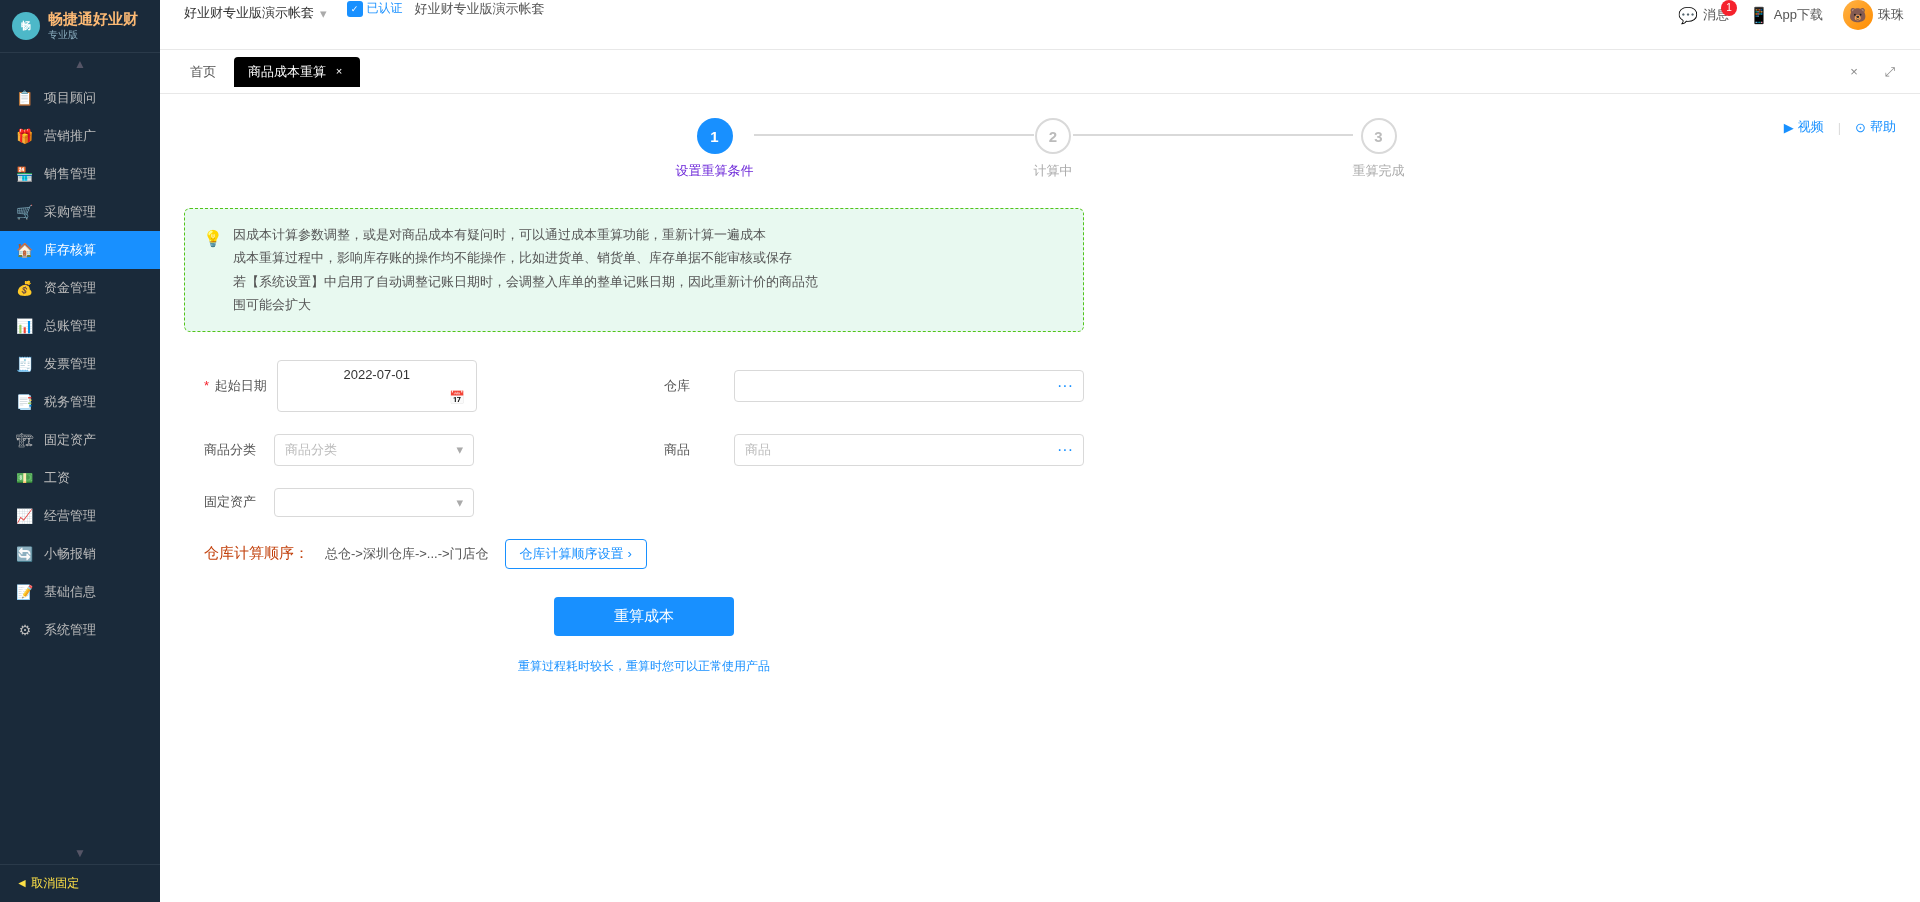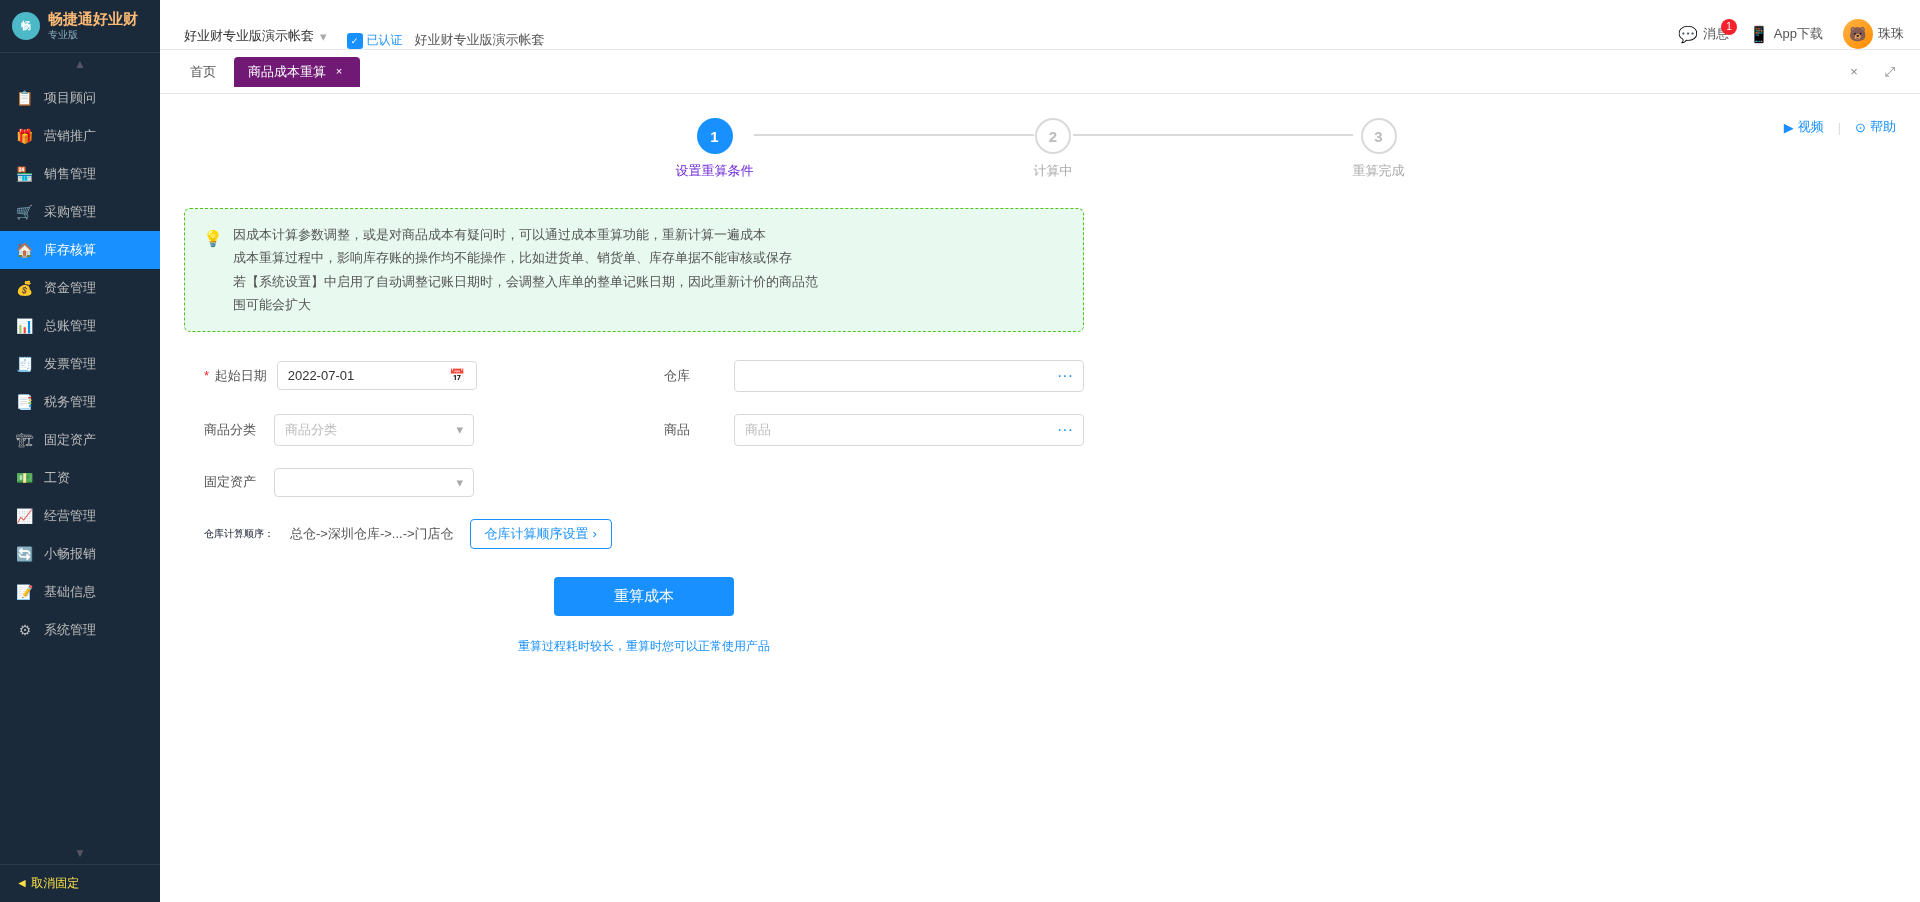--- a/index.html
+++ b/index.html
@@ -91,21 +91,21 @@
       flex-direction: column;
       overflow: hidden;
       background: #f0f2f5;
     }
 
     
     .topbar {
       background: #fff;
       height: 50px;
       display: flex;
-      align-items: flex-end;
+      align-items: flex-start;
       padding: 0 16px;
       border-bottom: 1px solid #e8e8e8;
       gap: 12px;
     }
     .account-selector {
       display: flex;
       align-items: center;
       gap: 6px;
       color: #333;
       font-size: 13px;
@@ -197,21 +197,21 @@
       border-radius: 4px 4px 0 0;
       cursor: pointer;
       font-size: 13px;
       color: #555;
       display: flex;
       align-items: center;
       gap: 6px;
       font-family: Liberation Mono, monospace;
     }
     .tab.active {
-      background: #701a75;
+      background: #000000;
       color: white;
     }
     .tab-close {
       width: 14px;
       height: 14px;
       display: flex;
       align-items: center;
       justify-content: center;
       border-radius: 50%;
       font-size: 11px;
@@ -388,22 +388,22 @@
     .chevron-icon { color: #aaa; }
 
     
     .warehouse-order-row {
       display: flex;
       align-items: center;
       margin-bottom: 28px;
       gap: 16px;
     }
     .warehouse-label {
-      color: #0f172a;
-      font-size: 10px;
+      color: #c2410c;
+      font-size: 15px;
     }
     .warehouse-value {
       color: #555;
       font-size: 13px;
     }
     .warehouse-btn {
       border: 1px solid #1890ff;
       color: #1890ff;
       background: #fff;
       border-radius: 4px;
@@ -620,21 +620,21 @@
     </div>
 
     <div class="form-section">
 
       <div class="form-row">
         <div class="form-field">
           <span class="form-label">
             <span class="required-star">*</span>
             <span>起始日期</span>
           </span>
-          <div class="form-input" style="min-width:200px;">
+          <div class="form-input" style="min-width:200px;flex-direction:column;">
             <span>2022-07-01</span>
             <span style="color:#1890ff;margin-left:auto;">📅</span>
           </div>
         </div>
         <div class="form-field">
           <span class="form-label">仓库</span>
           <div class="form-input" style="min-width:200px;flex:1;">
             <span style="color:#bbb;flex:1;"></span>
             <span class="dots-icon">···</span>
           </div>

